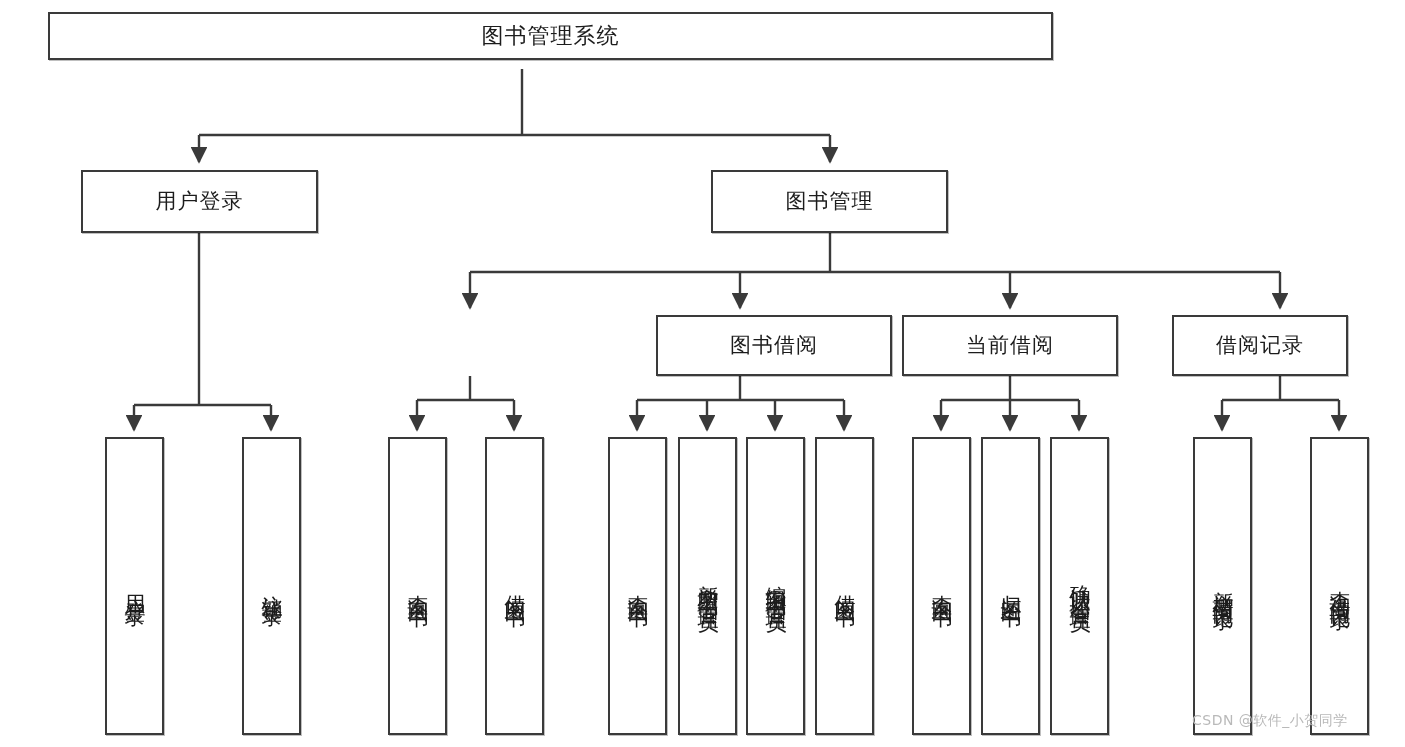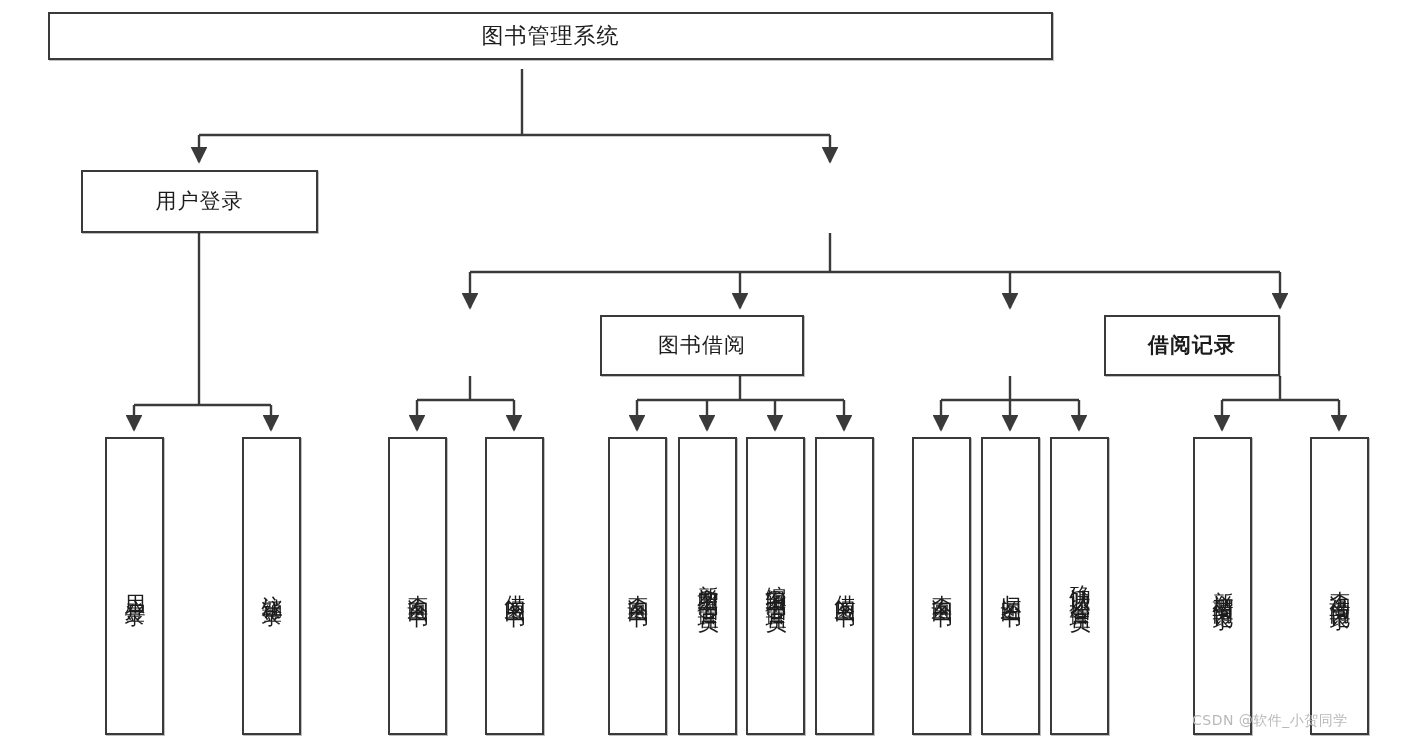--- a/index.html
+++ b/index.html
@@ -126,25 +126,31 @@
     </g>
   </svg>
 
   <div class="node root horiz" style="left:20px;top:12px;width:1005px;height:48px;margin-left:28px;">
     <span class="lbl">图书管理系统</span>
   </div>
 
   <div class="node horiz" style="left:81px;top:170px;width:237px;height:63px;">
     <span class="lbl">用户登录</span>
   </div>
+  <div class="node horiz" style="left:711px;top:170px;width:237px;height:63px;">
+    <span class="lbl">图书管理</span>
+  </div>
 
-  <div class="node horiz" style="left:600px;top:315px;width:204px;height:61px;">
+  <div class="node horiz" style="left:656px;top:315px;width:236px;height:61px;">
     <span class="lbl">图书借阅</span>
   </div>
-  <div class="node horiz" style="left:1104px;top:315px;width:176px;height:61px;font-weight:bold;">
+  <div class="node horiz" style="left:902px;top:315px;width:216px;height:61px;">
+    <span class="lbl">当前借阅</span>
+  </div>
+  <div class="node horiz" style="left:1172px;top:315px;width:176px;height:61px;">
     <span class="lbl">借阅记录</span>
   </div>
 
   <div class="node vert" style="left:105px;top:437px;width:59px;height:298px;">
     <span class="lbl">用户登录</span>
   </div>
   <div class="node vert" style="left:242px;top:437px;width:59px;height:298px;">
     <span class="lbl">注销登录</span>
   </div>
 

